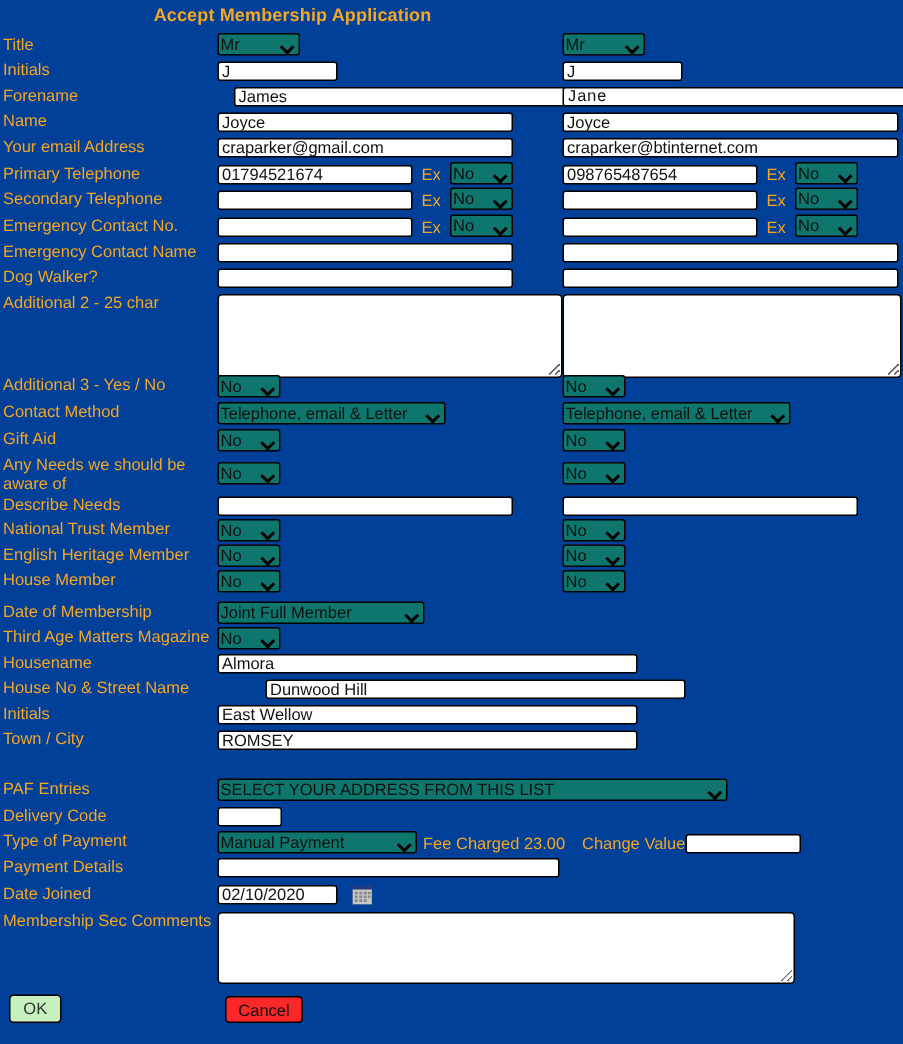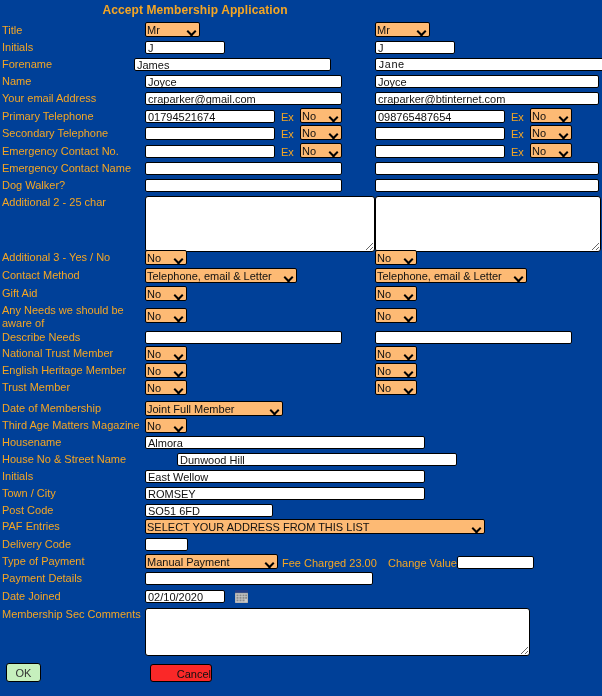--- a/index.html
+++ b/index.html
@@ -63,21 +63,21 @@
     font-size: 11px;
     padding: 0 2px;
     box-sizing: border-box;
     border-radius: 2px;
     outline: none;
   }
   select.sel {
     position: absolute;
     height: 15px;
     border: 1px solid #000;
-    background: #fdba74;
+    background: #0f766e;
     color: #111;
     font-family: "Liberation Sans", sans-serif;
     font-size: 11px;
     padding: 0 1px;
     box-sizing: border-box;
     border-radius: 2px;
     -webkit-appearance: none;
     appearance: none;
     padding-right: 16px;
   }
@@ -158,21 +158,21 @@
   </div>
 
   <div class="row" style="top:41px;">
     <div class="lbl">Initials</div>
     <input class="txt" style="left: 145px; top: 0px; width: 80px;" value="J">
     <input class="txt" style="left: 375px; top: 0px; width: 80px;" value="J">
   </div>
 
   <div class="row" style="top:58px;">
     <div class="lbl">Forename</div>
-    <input class="txt" style="left: 134px; top: 0px; width: 197px;" value="James">
+    <input class="txt" style="left: 156px; top: 0px; width: 228px;" value="James">
     <input class="txt" style="left: 375px; top: 0px; width: 236px; font-family: Liberation Mono, monospace;" value="Jane">
   </div>
 
   <div class="row" style="top:75px;">
     <div class="lbl">Name</div>
     <input class="txt" style="left: 145px; top: 0px; width: 197px;" value="Joyce">
     <input class="txt" style="left: 375px; top: 0px; width: 224px;" value="Joyce">
   </div>
 
   <div class="row" style="top:92px;">
@@ -338,21 +338,21 @@
       </select>
     </div>
     <div class="selwrap" style="left:375px; top:-1px; width:42px;">
       <select class="sel" style="left:0; top:0; width:42px;">
         <option>No</option>
       </select>
     </div>
   </div>
 
   <div class="row" style="top:381px;">
-    <div class="lbl">Trust Member</div>
+    <div class="lbl">House Member</div>
     <div class="selwrap" style="left:145px; top:-1px; width:42px;">
       <select class="sel" style="left:0; top:0; width:42px;">
         <option>No</option>
       </select>
     </div>
     <div class="selwrap" style="left:375px; top:-1px; width:42px;">
       <select class="sel" style="left:0; top:0; width:42px;">
         <option>No</option>
       </select>
     </div>
@@ -389,24 +389,20 @@
   <div class="row" style="top:470px;">
     <div class="lbl">Initials</div>
     <input class="txt" style="left: 145px; top: 0px; width: 280px;" value="East Wellow">
   </div>
 
   <div class="row" style="top:487px;">
     <div class="lbl">Town / City</div>
     <input class="txt" style="left: 145px; top: 0px; width: 280px;" value="ROMSEY">
   </div>
 
-  <div class="row" style="top:504px;">
-    <div class="lbl">Post Code</div>
-    <input class="txt" style="left: 145px; top: 0px; width: 128px;" value="SO51 6FD">
-  </div>
 
   <div class="row" style="top:520px;">
     <div class="lbl">PAF Entries</div>
     <div class="selwrap" style="left:145px; top:-1px; width:340px;">
       <select class="sel" style="left:0; top:0; width:340px;">
         <option>SELECT YOUR ADDRESS FROM THIS LIST</option>
       </select>
     </div>
   </div>
 
@@ -453,15 +449,15 @@
       </g>
     </svg>
   </div>
 
   <div class="row" style="top:608px; height:50px;">
     <div class="lbl">Membership Sec Comments</div>
     <textarea class="ta" style="left: 145px; top: 0px; width: 385px; height: 48px;"></textarea>
   </div>
 
   <button class="btn btn-ok" style="left:6px; top:663px; width:35px; height:19px;">OK</button>
-  <button class="btn btn-cancel" style="left:150px; top:664px; width:62px; height:18px;text-align:right;">Cancel</button>
+  <button class="btn btn-cancel" style="left:150px; top:664px; width:52px; height:18px;">Cancel</button>
 
 </div>
 
 </body></html>

